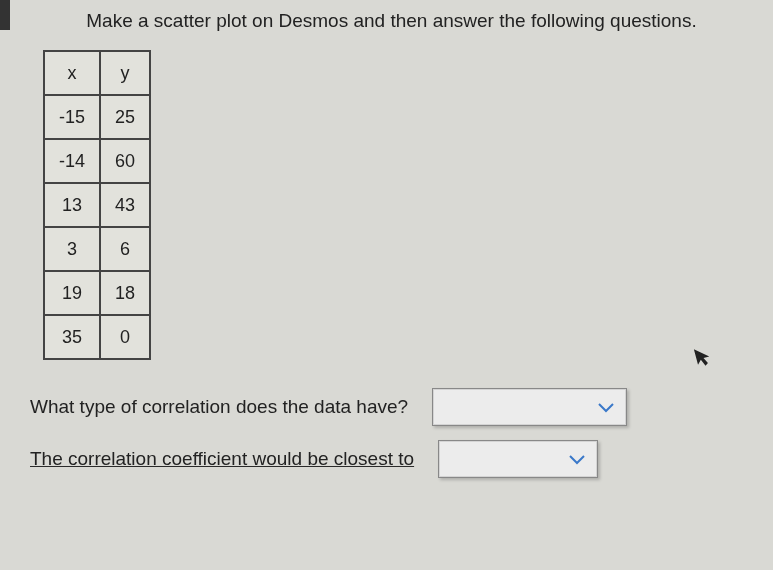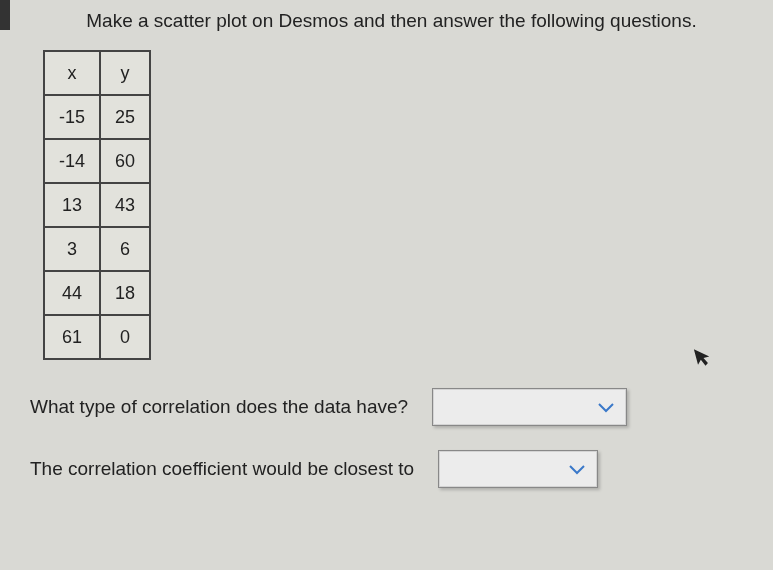--- a/index.html
+++ b/index.html
@@ -50,21 +50,22 @@
       font-weight: normal;
     }
     .question-row {
       display: flex;
       align-items: center;
       margin-top: 28px;
       margin-left: 15px;
       gap: 24px;
     }
     .question-row-2 {
-      margin-top: 24px;
+      margin-top: 14px;
+      text-decoration: underline;
     }
     .question-text {
       font-size: 19px;
       color: #222;
     }
     .dropdown {
       display: inline-flex;
       align-items: center;
       justify-content: flex-end;
       border: 1px solid #888;
@@ -120,25 +121,25 @@
     </tr>
     <tr>
       <td>13</td>
       <td>43</td>
     </tr>
     <tr>
       <td>3</td>
       <td>6</td>
     </tr>
     <tr>
-      <td>44</td>
+      <td>19</td>
       <td>18</td>
     </tr>
     <tr>
-      <td>61</td>
+      <td>35</td>
       <td>0</td>
     </tr>
   </tbody>
 </table>
 
 <div class="question-row">
   <span class="question-text">What type of correlation does the data have?</span>
   <div class="dropdown wide">
     <span class="chevron">
       <svg width="16" height="10" viewBox="0 0 16 10">

